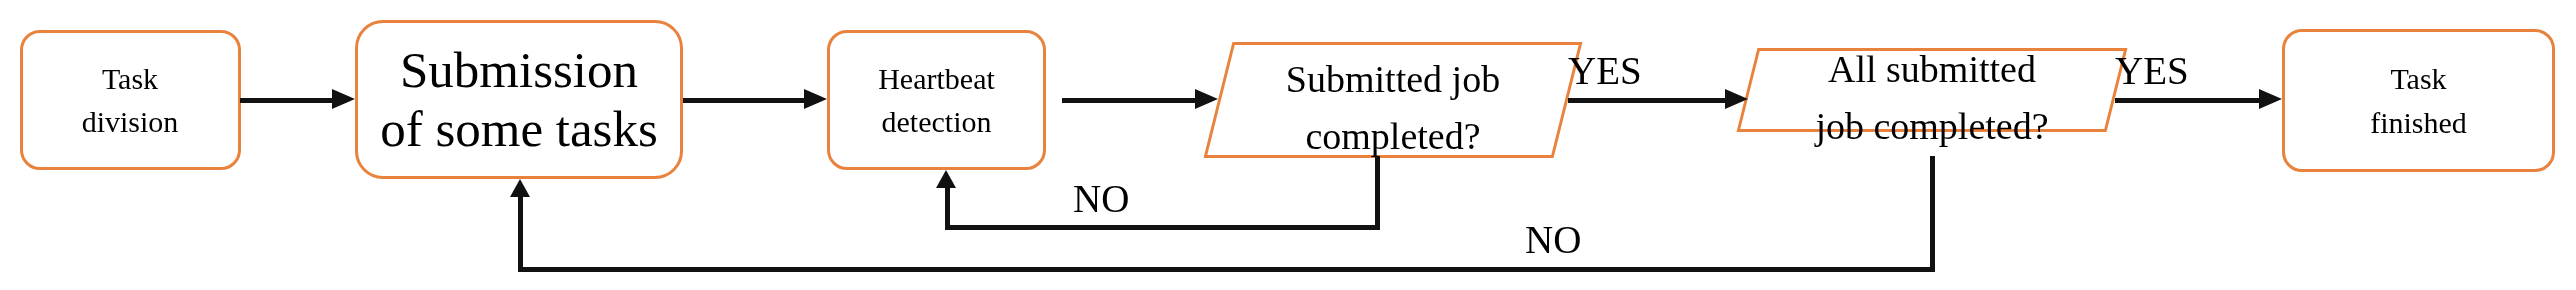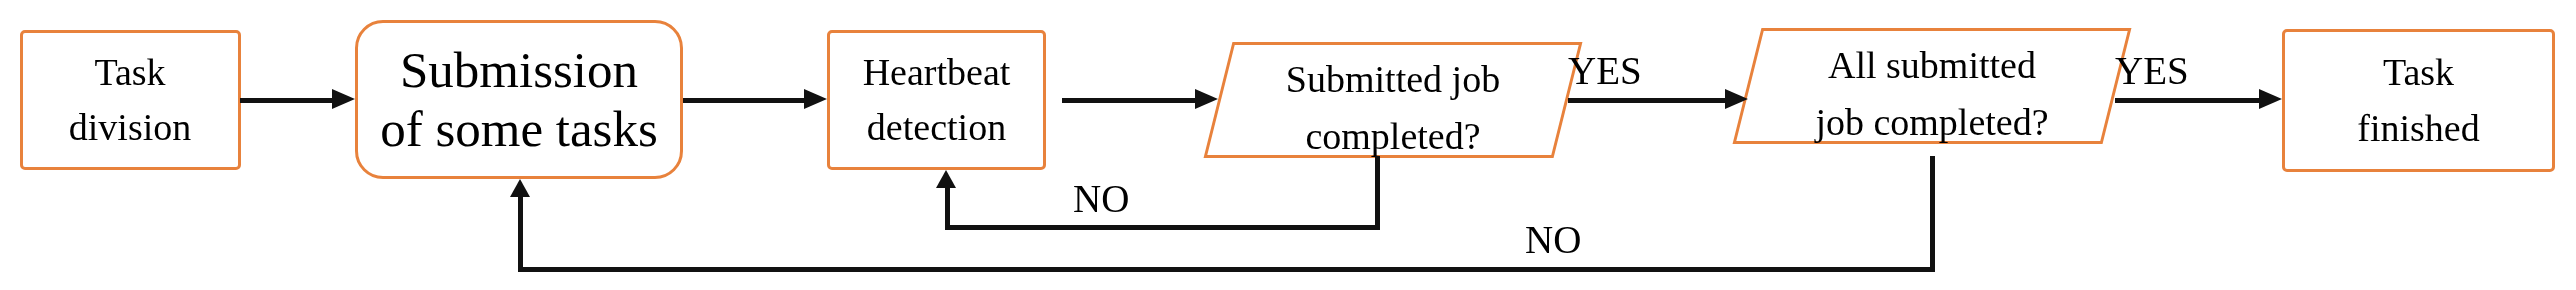--- a/index.html
+++ b/index.html
@@ -13,23 +13,23 @@
     overflow:hidden;
   }
   .node{
     position:absolute;
     display:flex;align-items:center;justify-content:center;
     text-align:center;
     white-space:pre-line;
   }
   .rrect{
     border:3.4px solid #E8823C;
-    border-radius:5px;
+    border-radius:20px;
     background:#ffffff;
-    font-size:38px;
+    font-size:30px;
     line-height:1.45;
   }
   .big{
     font-size:51px;
     line-height:1.15;
     border-radius:28px;
     align-items:center;
   }
   .para-wrap{position:absolute;}
   .para-shape{
@@ -84,21 +84,21 @@
     <span>Heartbeat
 detection</span>
   </div>
 
   <div class="para-wrap" style="left:1218px;top:42px;width:350px;height:116px;">
     <div class="para-shape"></div>
     <div class="para-label">Submitted job
 completed?</div>
   </div>
 
-  <div class="para-wrap" style="left:1747px;top:28px;width:370px;height:116px;">
+  <div class="para-wrap" style="left:1747px;top:48px;width:370px;height:84px;">
     <div class="para-shape"></div>
     <div class="para-label">All submitted
 job completed?</div>
   </div>
 
   <div class="node rrect" style="left:2282px;top:29px;width:273px;height:143px;">
     <span>Task
 finished</span>
   </div>
 

